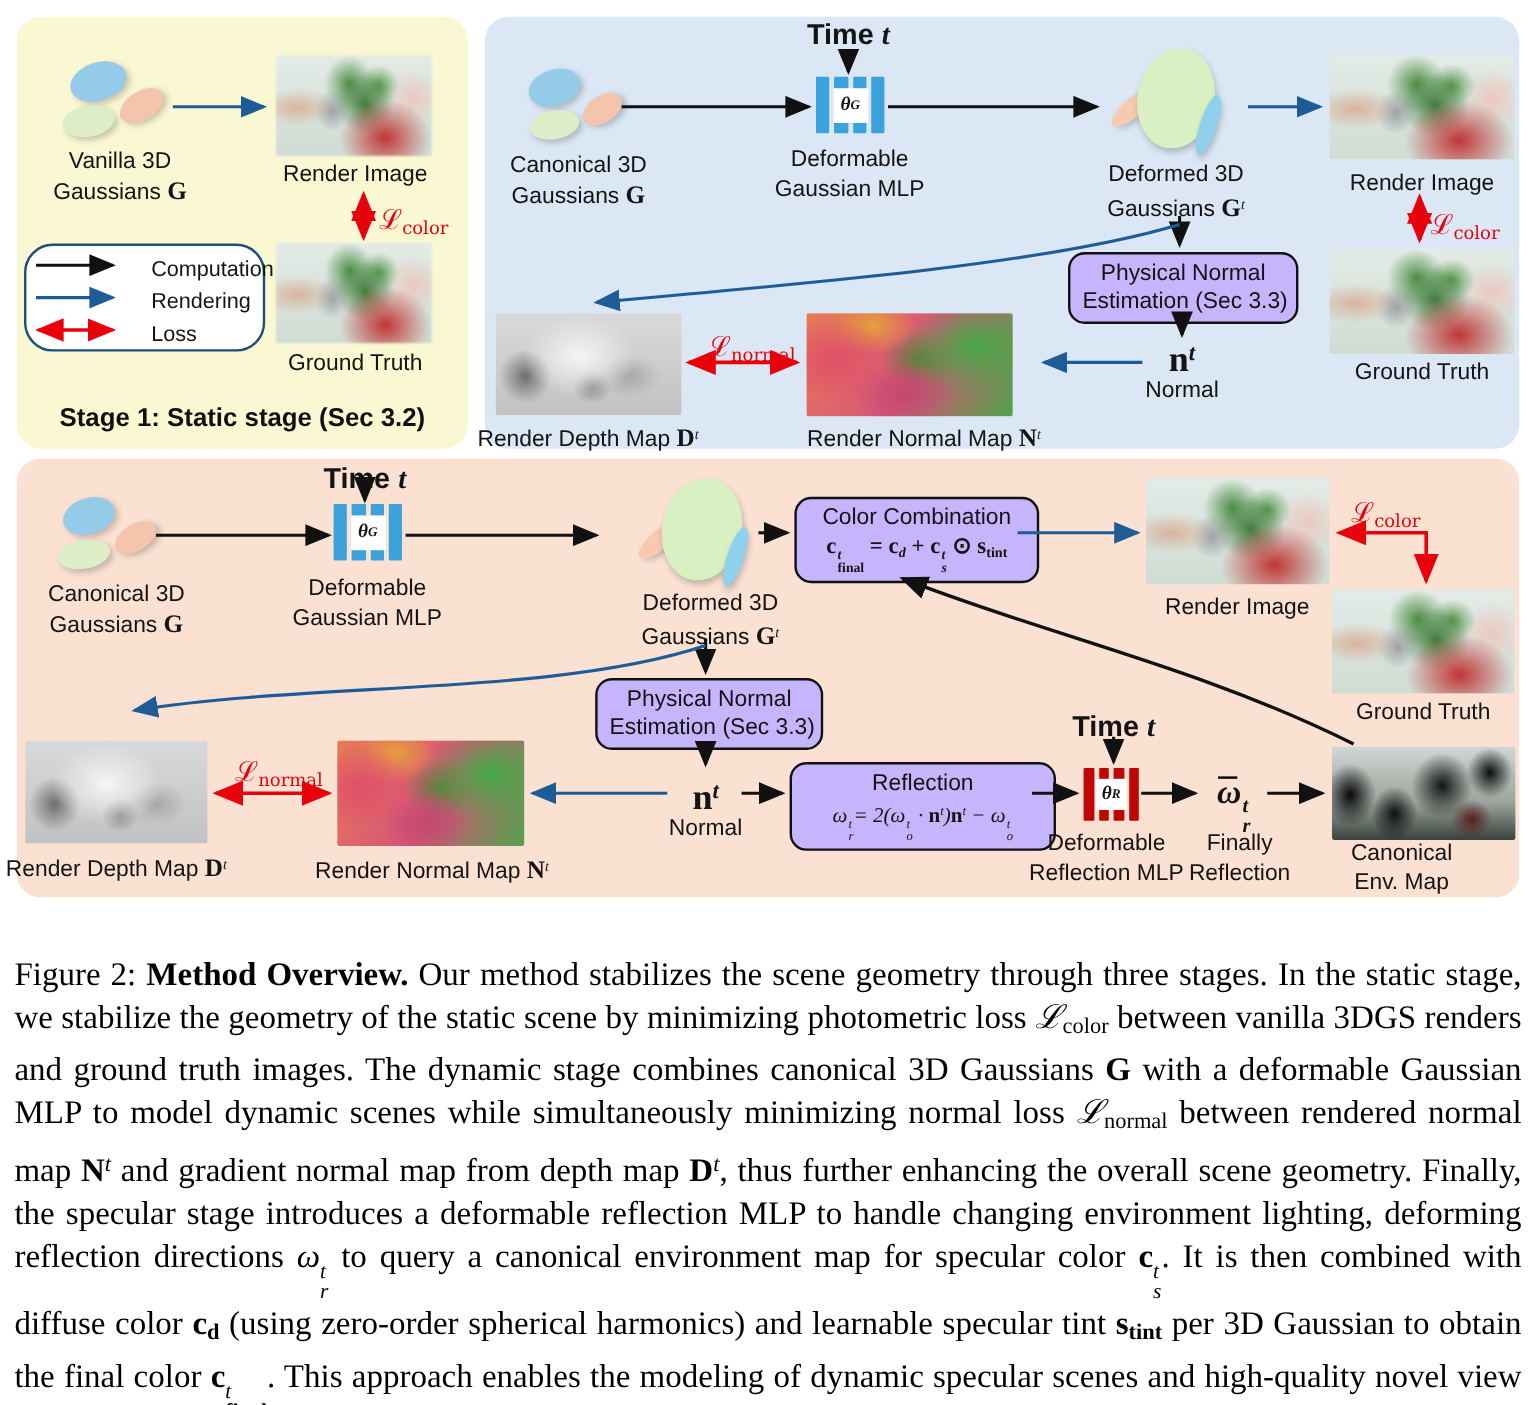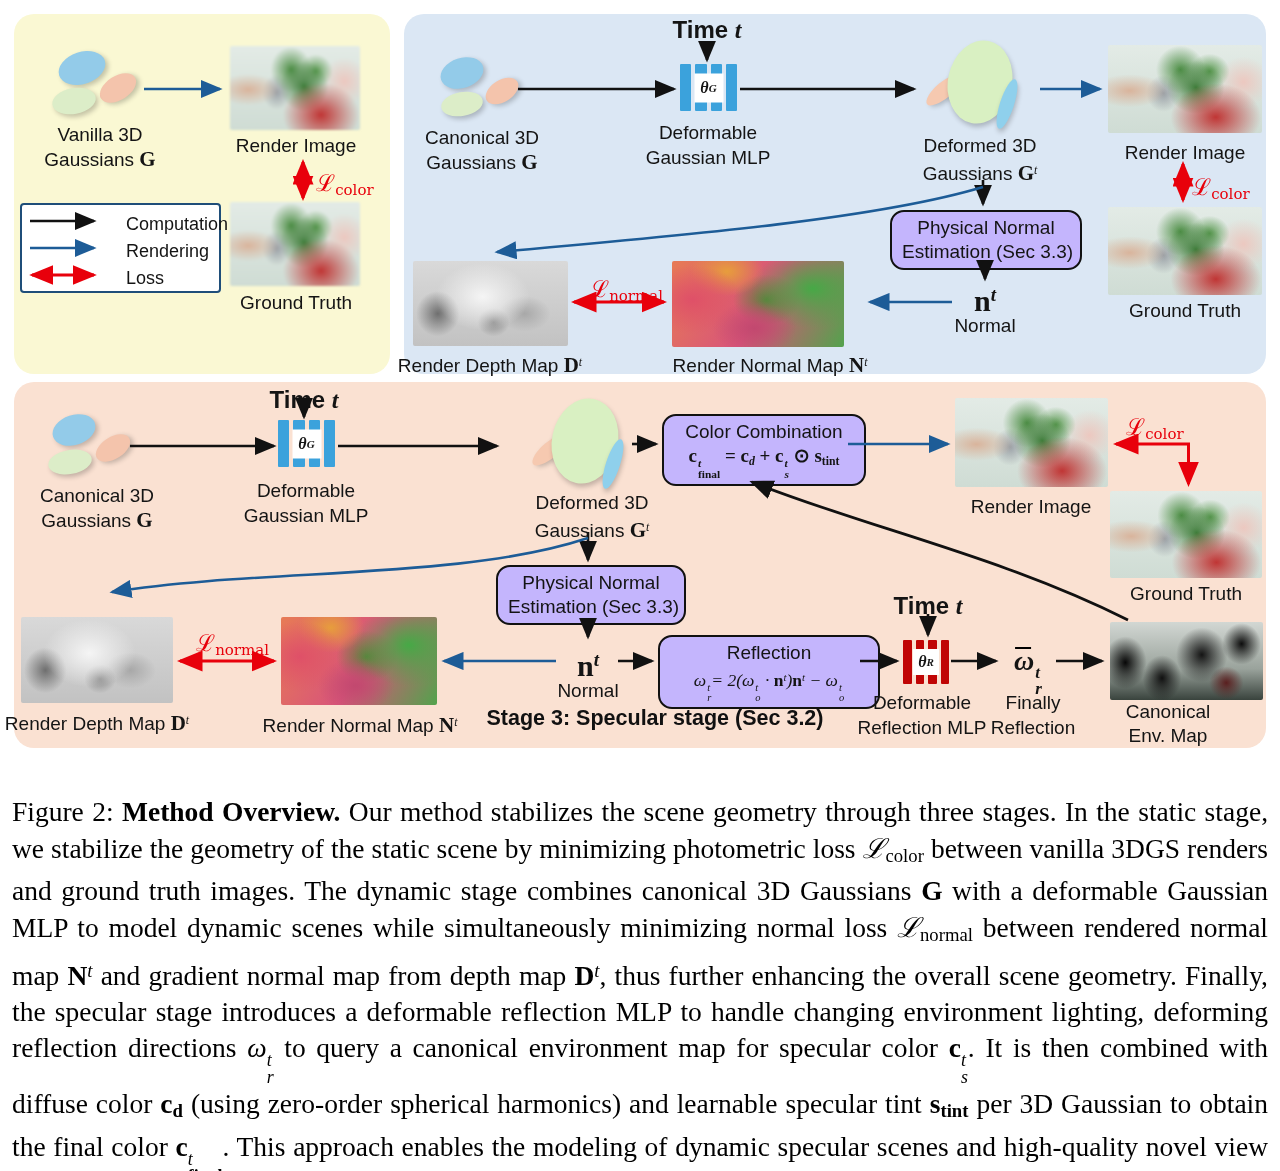--- a/index.html
+++ b/index.html
@@ -57,21 +57,21 @@
     radial-gradient(28% 42% at 55% 45%, #5d7f3c, rgba(93,127,60,0) 70%),
     linear-gradient(120deg,#e77b55,#d8547a 52%,#52a34c);}
   .ph-env{background:
     radial-gradient(20% 48% at 10% 52%, #070707, rgba(7,7,7,0) 70%),
     radial-gradient(18% 42% at 34% 72%, #101010, rgba(16,16,16,0) 70%),
     radial-gradient(24% 50% at 60% 42%, #141414, rgba(20,20,20,0) 70%),
     radial-gradient(18% 38% at 86% 28%, #0c0c0c, rgba(12,12,12,0) 70%),
     radial-gradient(16% 30% at 76% 78%, #5a1f1f, rgba(90,31,31,0) 70%),
     linear-gradient(180deg,#d2d7d3,#9aa39c 60%,#39433d);}
 
-  .legend{position:absolute;left:20px;top:203px;width:197px;height:86px;background:#fff;border:2.6px solid #1F4E79;border-radius:4px;}
+  .legend{position:absolute;left:20px;top:203px;width:197px;height:86px;background:#fff;border:2.6px solid #1F4E79;border-radius:24px;}
   .legend .row{position:absolute;left:104px;font-size:18px;white-space:nowrap;}
 
   svg.overlay{position:absolute;left:0;top:0;width:1280px;height:755px;pointer-events:none;}
 
   .timet{position:absolute;transform:translateX(-50%);font-weight:bold;font-size:24px;white-space:nowrap;}
   .bigsym{position:absolute;transform:translateX(-50%);font-family:"Liberation Serif",serif;font-weight:bold;font-size:30px;line-height:30px;white-space:nowrap;}
   .obar{position:relative;display:inline-block;font-style:italic;}
   .obar::before{content:"";position:absolute;left:1px;right:3px;top:1px;border-top:2.6px solid #000;}
 
   .caption{position:absolute;left:12px;top:766px;width:1256px;font-family:"Liberation Serif",serif;font-size:27.5px;line-height:36px;text-align:justify;color:#000;}
@@ -107,20 +107,21 @@
     <span>ℒ</span><span class="lsub">color</span>
   </div>
   <div class="photo ph-scene" style="left:230px;top:202px;width:130px;height:84px;filter:blur(1px);"></div>
   <div class="lbl" style="left:296px;top:290px;">Ground Truth</div>
 
   <div class="legend">
     <span class="row" style="top:9px;">Computation</span>
     <span class="row" style="top:36px;">Rendering</span>
     <span class="row" style="top:63px;">Loss</span>
   </div>
+  <div class="stitle" style="left:202px;top:336px;">Stage 1: Static stage (Sec 3.2)</div>
 
   <div class="ell" style="left:440px;top:58px;width:44px;height:30px;background:#93CBE9;transform:rotate(-18deg);"></div>
   <div class="ell" style="left:484px;top:80px;width:36px;height:22px;background:#F4C4AC;transform:rotate(-32deg);"></div>
   <div class="ell" style="left:441px;top:92px;width:42px;height:24px;background:#DCEDC8;transform:rotate(-10deg);"></div>
   <div class="lbl" style="left:482px;top:125px;">
     <span>Canonical 3D</span><br>
     <span>Gaussians</span>
     <span class="bs" style="font-size:21px;">G</span>
   </div>
 
@@ -318,21 +319,20 @@
     <span class="bs" style="font-size:21px;">D</span><span class="su">t</span>
   </div>
   <div class="loss" style="left:196px;top:626px;">
     <span>ℒ</span><span class="lsub">normal</span>
   </div>
   <div class="photo ph-normal" style="left:281px;top:617px;width:156px;height:88px;"></div>
   <div class="lbl" style="left:360px;top:710px;">
     <span>Render Normal Map</span>
     <span class="bs" style="font-size:21px;">N</span><span class="su">t</span>
   </div>
-  <div class="stitle" style="left:655px;top:706px;">Stage 3: Specular stage (Sec 3.2)</div>
 
   <svg class="overlay" viewBox="0 0 1280 755">
     <defs>
       <marker id="mk" markerWidth="9" markerHeight="7" refX="7.5" refY="3.5" orient="auto-start-reverse">
           <path d="M0,0 L8.5,3.5 L0,7 z" fill="#111"></path>
         </marker>
       <marker id="mb" markerWidth="9" markerHeight="7" refX="7.5" refY="3.5" orient="auto-start-reverse">
           <path d="M0,0 L8.5,3.5 L0,7 z" fill="#1D5C97"></path>
         </marker>
       <marker id="mr" markerWidth="9" markerHeight="7" refX="7.5" refY="3.5" orient="auto-start-reverse">

